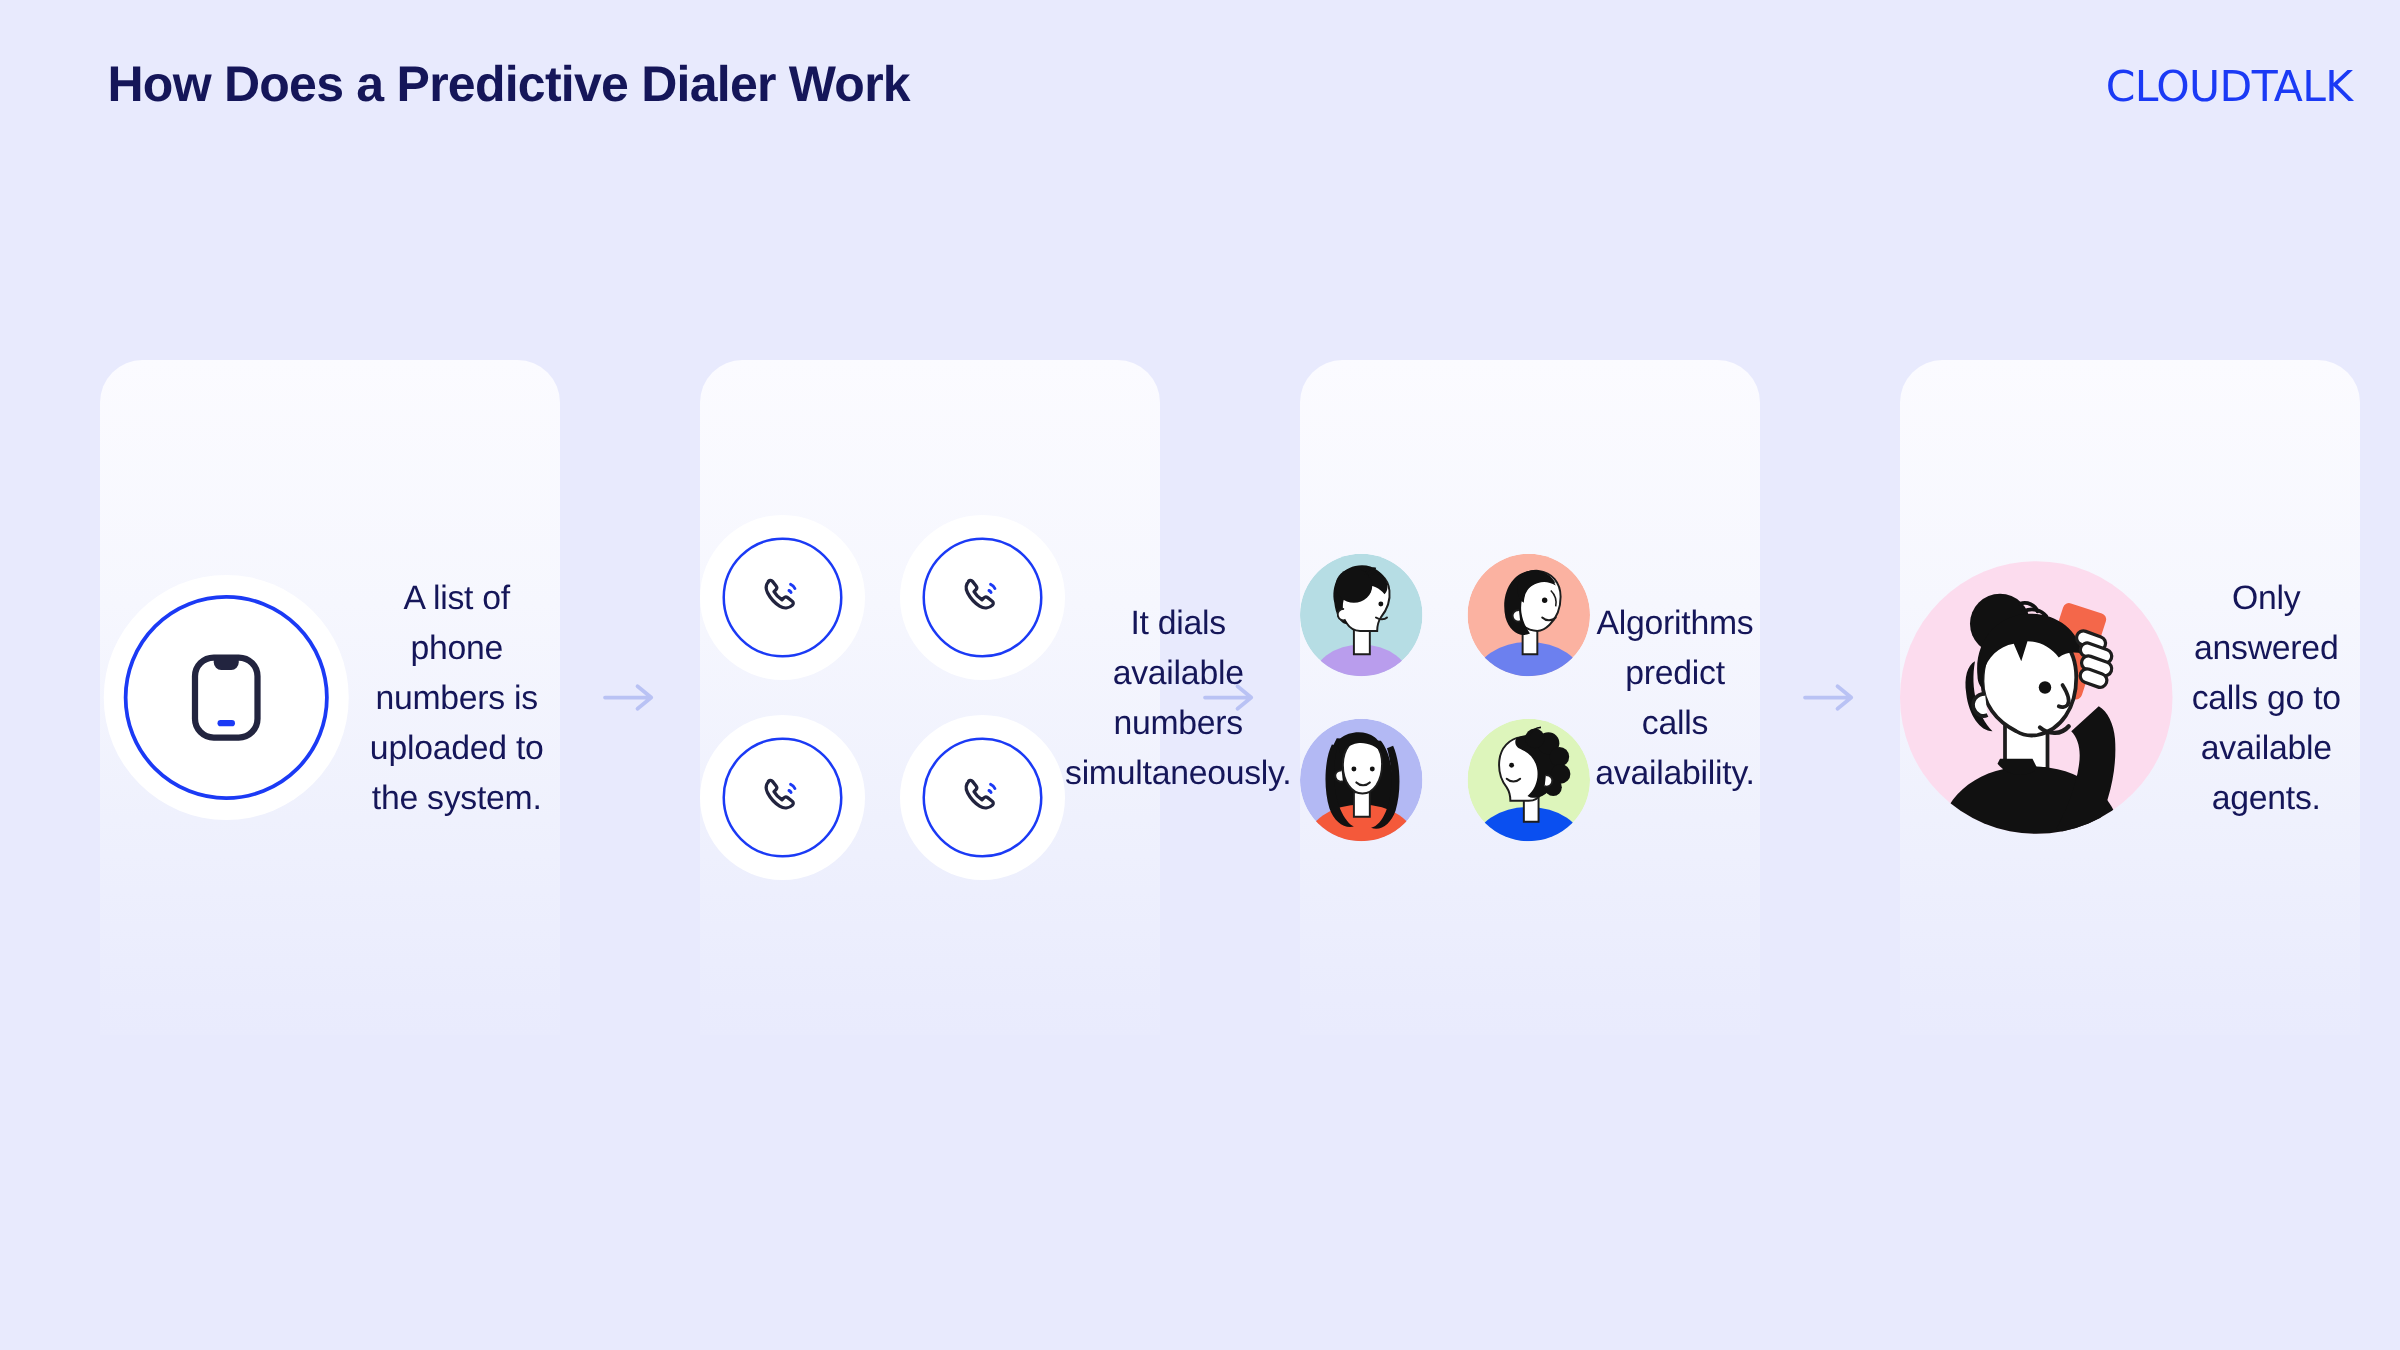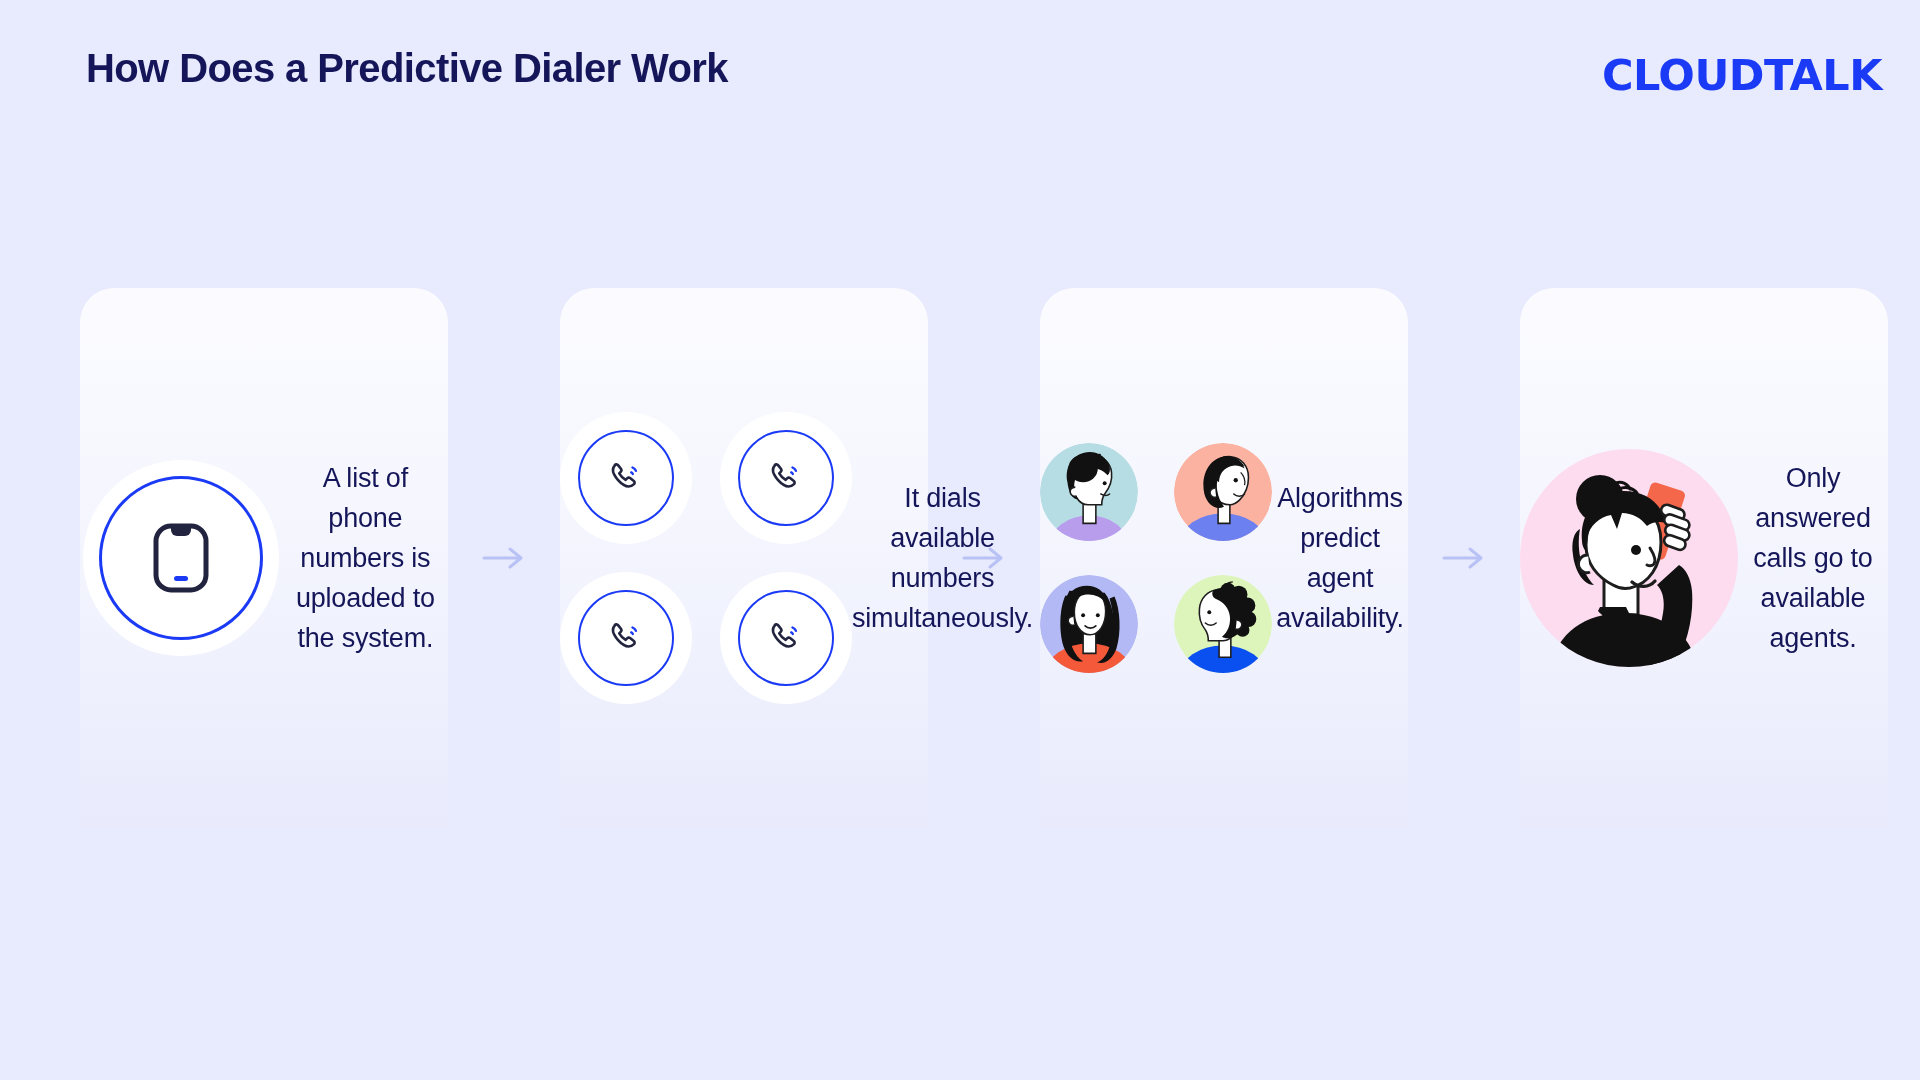--- a/index.html
+++ b/index.html
@@ -12,21 +12,21 @@
   .page { position:relative; width:1920px; height:1080px; background:#e8eafd;margin-left:24px; }
 
   
   .page-title {
     position:absolute; left:62px; top:46px;
     font-size:40px; font-weight:bold; letter-spacing:-0.6px;
     color:#151659; white-space:nowrap;
   }
   .brand-logo {
     position:absolute; right:62px; top:50px;
-    font-size:43px; font-weight:bold; letter-spacing:-0.5px;
+    font-size:34px; font-weight:normal; letter-spacing:-0.5px;
     color:#1b3af5; white-space:nowrap;
     font-family:"DejaVu Sans", sans-serif;
   }
 
   
   .steps {
     position:absolute; left:0; top:288px; width:1920px;
     display:flex; align-items:flex-start; justify-content:center;
   }
   .card {
@@ -283,21 +283,21 @@
               <circle cx="55" cy="16" r="8" fill="#111111"></circle>
               <path d="M50 14 c2 -4 6 -7 10 -7" stroke="#111111" stroke-width="1.4" fill="none"></path>
               <path d="M64 46 c4 0 6 3 5 6 c-1 3 -4 4 -6 3" fill="#ffffff" stroke="#1d1d1d" stroke-width="1.6"></path>
               <circle cx="36" cy="38" r="2" fill="#111111"></circle>
               <path d="M32 49 c3 3 8 3 11 0" stroke="#1d1d1d" stroke-width="1.6" fill="none" stroke-linecap="round"></path>
             </svg>
           </div>
 
         </div>
       </div>
-      <div class="card-caption">Algorithms predict agent availability.</div>
+      <div class="card-caption">Algorithms predict calls availability.</div>
     </div>
 
     <div class="arrow">
       <svg width="44" height="26" viewBox="0 0 44 26">
         <path d="M2 13 H38 M28 4 L39 13 L28 22" fill="none" stroke="#b9c2f4" stroke-width="3" stroke-linecap="round" stroke-linejoin="round"></path>
       </svg>
     </div>
 
     <div class="card">
       <div class="card-art">

